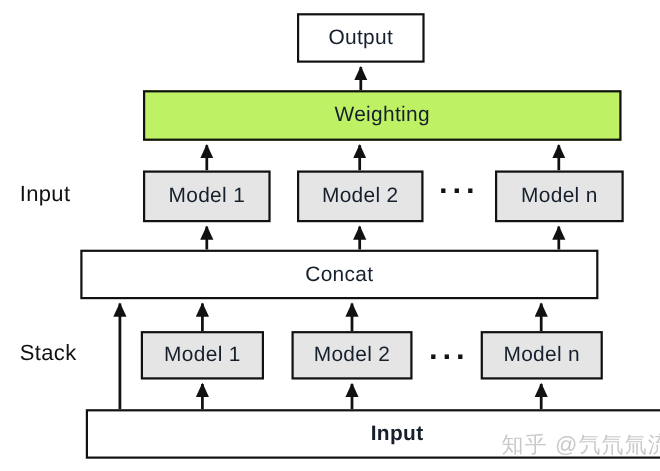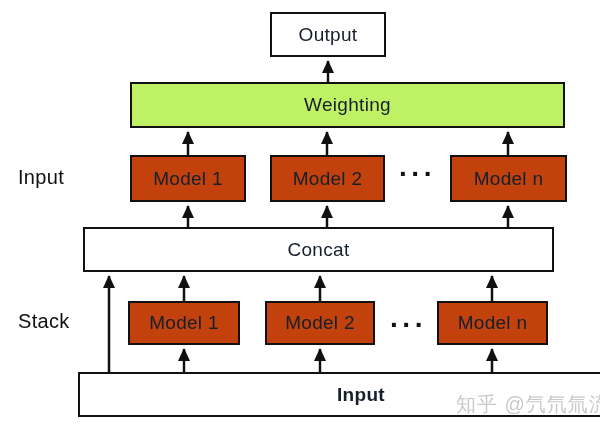--- a/index.html
+++ b/index.html
@@ -29,30 +29,30 @@
     border: 2.5px solid #111111;
     display: flex;
     align-items: center;
     justify-content: center;
     font-size: 19px;
     color: #16202c;
     letter-spacing: 0.3px;
     background: #ffffff;
   }
   .box.blue   { background: #bef264; }
-  .box.lblue  { background: #c2410c; }
+  .box.lblue  { background: #e5e5e5; }
 
   .output-box    { left: 270px; top: 12px;  width: 116px; height: 45px; }
   .weighting-box { left: 130px; top: 82px;  width: 435px; height: 46px; }
 
   .stack-m1 { left: 130px; top: 155px; width: 116px; height: 47px; }
   .stack-m2 { left: 270px; top: 155px; width: 115px; height: 47px; }
   .stack-mn { left: 450px; top: 155px; width: 117px; height: 47px; }
 
-  .concat-box { left: 83px; top: 227px; width: 471px; height: 45px; }
+  .concat-box { left: 73px; top: 227px; width: 471px; height: 45px; }
 
   .base-m1 { left: 128px; top: 301px; width: 112px; height: 44px; }
   .base-m2 { left: 265px; top: 301px; width: 110px; height: 44px; }
   .base-mn { left: 437px; top: 301px; width: 111px; height: 44px; }
 
   .input-box { left: 78px; top: 372px; width: 566px; height: 45px; font-weight: bold; }
 
   .layer-label {
     position: absolute;
     font-size: 20px;

